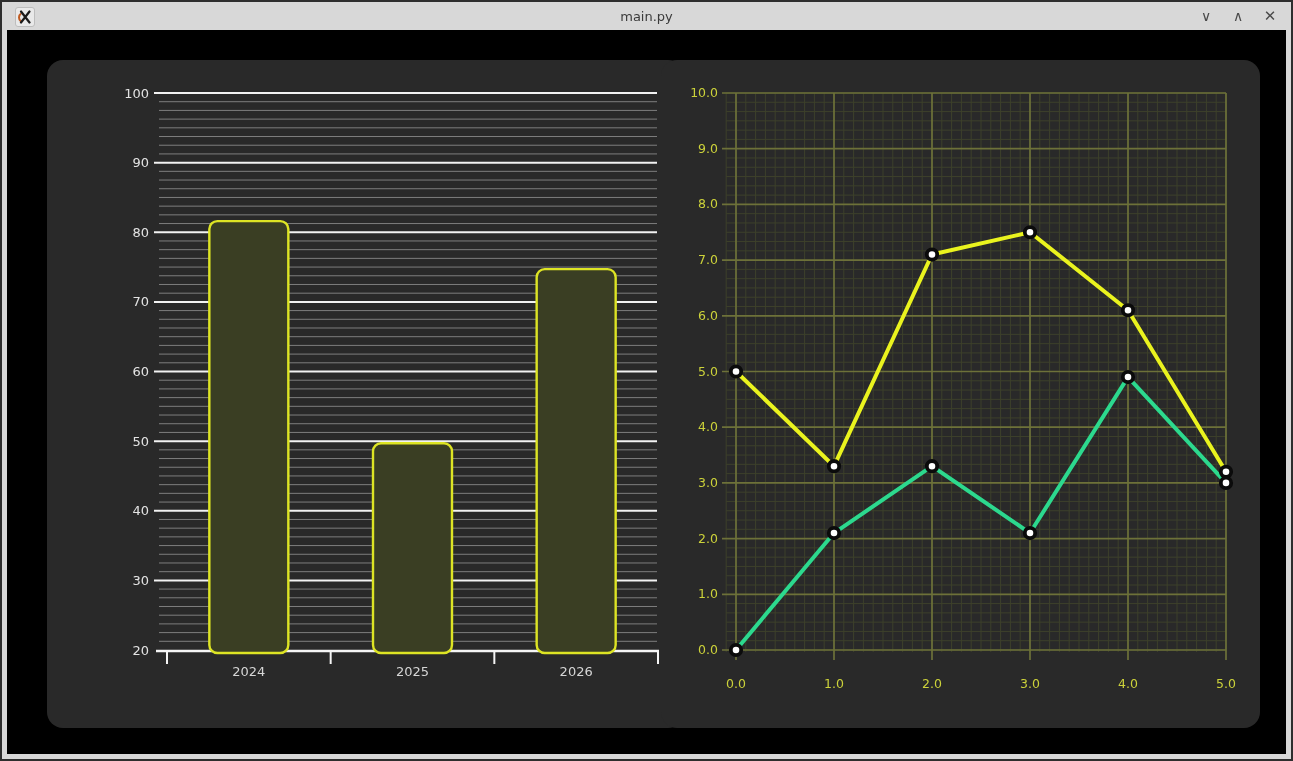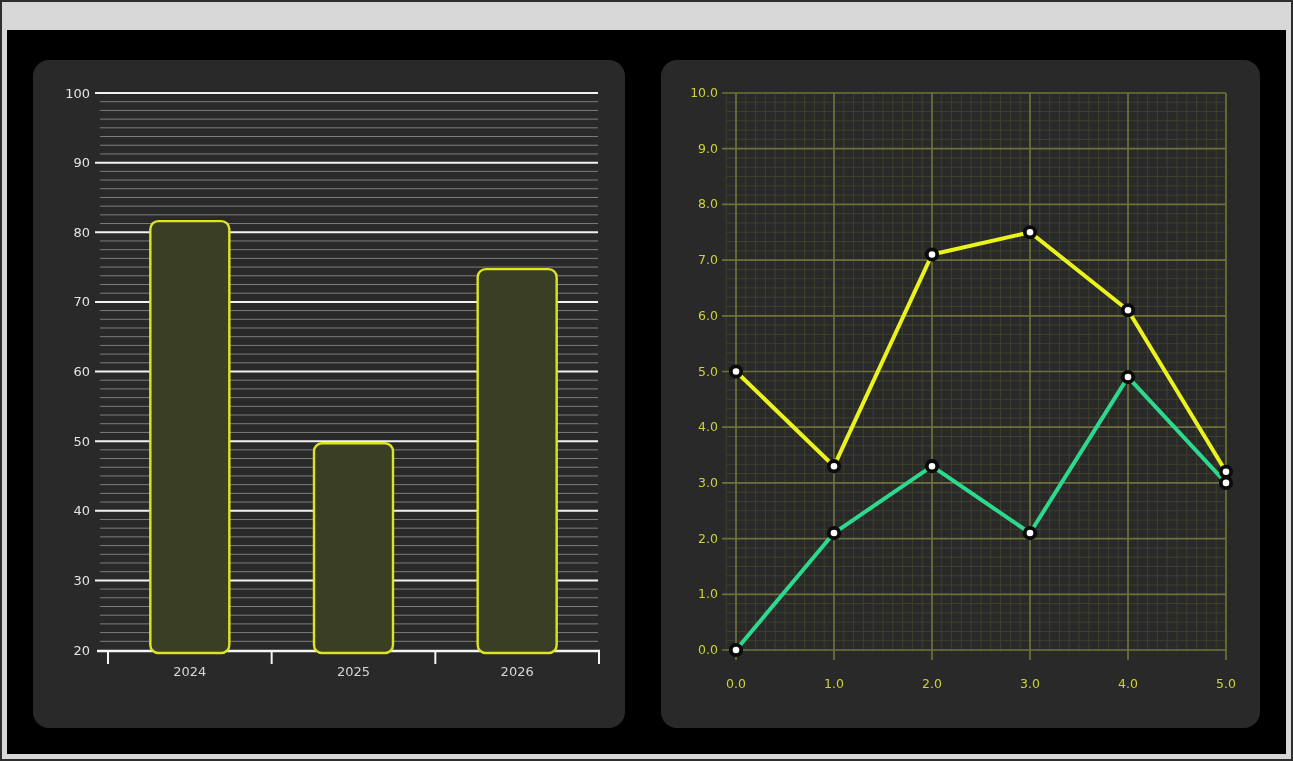--- a/index.html
+++ b/index.html
@@ -27,29 +27,43 @@
   .win-btn{
     width:22px;height:22px;display:flex;align-items:center;justify-content:center;
     font-size:14px;color:#4a4a4a;cursor:default;user-select:none;line-height:1;
   }
   .content{
     position:absolute;left:5px;right:5px;top:28px;bottom:5px;background:#000000;
   }
   .panel{
     position:absolute;top:30px;height:668px;background:#292929;border-radius:16px;
   }
-  .panel.left{left:26px;width:592px;}
+  .panel.left{left:40px;width:592px;padding-left:45px;}
   .panel.right{left:654px;width:599px;}
   svg{display:block;}
   svg text{font-family:"DejaVu Sans","Liberation Sans",sans-serif;}
 </style>
 </head>
 <body>
 
 <div class="window">
+  <div class="titlebar">
+    <div class="app-icon">
+      <svg width="14" height="14" viewBox="0 0 14 14">
+        <path d="M3 11.5 A5 5 0 0 1 3 3.5" fill="none" stroke="#c05a20" stroke-width="2"></path>
+        <path d="M3 1.5 L11.5 12.5 M11.5 1.5 L3 12.5" stroke="#1a1a1a" stroke-width="2.2" stroke-linecap="round"></path>
+      </svg>
+    </div>
+    <div class="window-title">main.py</div>
+    <div class="window-controls">
+      <div class="win-btn">∨</div>
+      <div class="win-btn">∧</div>
+      <div class="win-btn" style="font-size:15px;">✕</div>
+    </div>
+  </div>
   <div class="content">
     <div class="panel left">
       <svg id="bar-svg" width="600" height="668" viewBox="0 0 600 668">
           <line x1="67" x2="565" y1="581.296875" y2="581.296875" stroke="#9a9a9a" stroke-width="1" opacity="0.75"></line>
           <line x1="67" x2="565" y1="572.59375" y2="572.59375" stroke="#9a9a9a" stroke-width="1" opacity="0.75"></line>
           <line x1="67" x2="565" y1="563.890625" y2="563.890625" stroke="#9a9a9a" stroke-width="1" opacity="0.75"></line>
           <line x1="67" x2="565" y1="555.1875" y2="555.1875" stroke="#9a9a9a" stroke-width="1" opacity="0.75"></line>
           <line x1="67" x2="565" y1="546.484375" y2="546.484375" stroke="#9a9a9a" stroke-width="1" opacity="0.75"></line>
           <line x1="67" x2="565" y1="537.78125" y2="537.78125" stroke="#9a9a9a" stroke-width="1" opacity="0.75"></line>
           <line x1="67" x2="565" y1="529.078125" y2="529.078125" stroke="#9a9a9a" stroke-width="1" opacity="0.75"></line>

